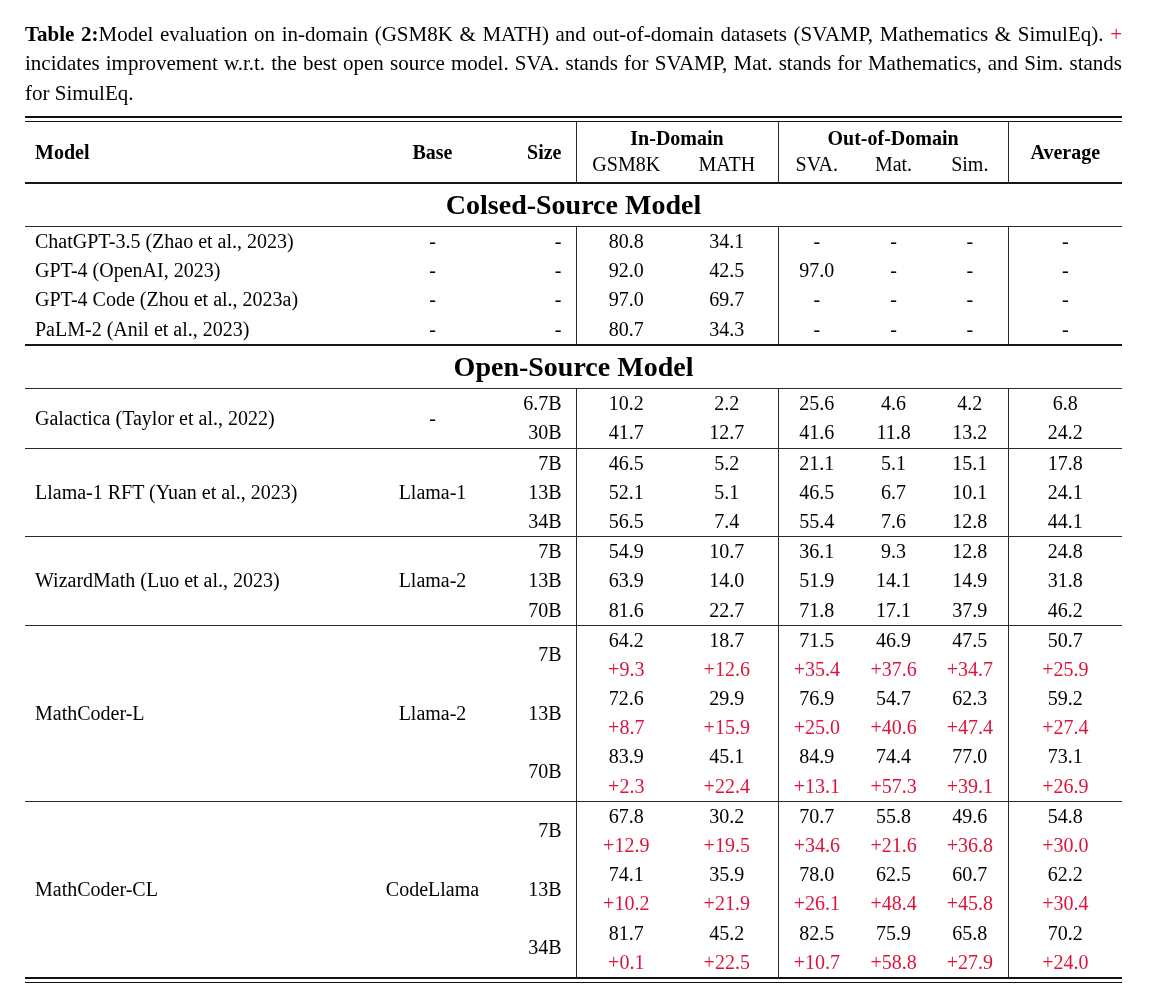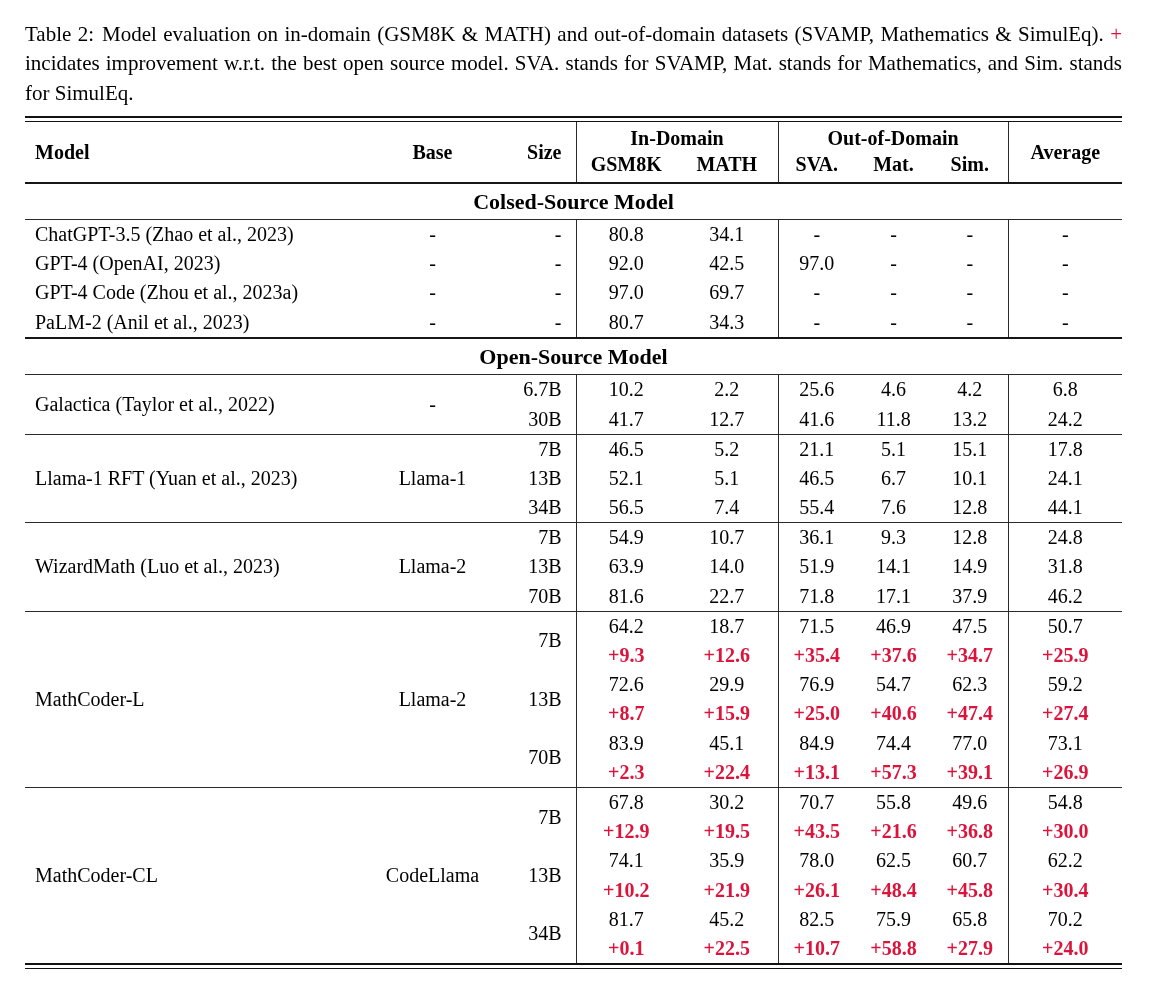--- a/index.html
+++ b/index.html
@@ -19,22 +19,21 @@
     width: 1149px;
     padding: 20px 27px 0 25px;
   }
   
   .caption {
     font-size: 21px;
     line-height: 1.40;
     text-align: justify;
   }
   .cap-label {
-    font-weight: normal;
-    margin-right: 8px;
+    font-weight: bold;
   }
   .plus { color: var(--delta-color, #DC143C); }
 
   
   .tablewrap { margin-top: 8px; }
   .rule-double {
     height: 3px;
     border-top: 2px solid #111;
     border-bottom: 1px solid #111;
   }
@@ -45,37 +44,37 @@
     font-size: 20px;
   }
   th, td {
     padding: 3px 0;
     vertical-align: middle;
     line-height: 1.16;
     overflow: hidden;
     white-space: nowrap;
   }
   thead th { font-weight: bold; padding-top: 5px; }
-  thead tr.sub th { font-weight: bold; padding-top: 0; padding-bottom: 5px; }
+  thead tr.sub th { font-weight: normal; padding-top: 0; padding-bottom: 5px; }
   th.model-h, td.model { text-align: left; padding-left: 10px; }
   th.size-h, td.size { text-align: right; padding-right: 14px; }
   td.base { text-align: center; }
   td.val { text-align: center; }
   td.delta {
     text-align: center;
     color: var(--delta-color, #DC143C);
-    font-weight: bold;
+    font-weight: normal;
   }
   .bl { border-left: 1.3px solid #2a2a2a; }
   tbody.group > tr:first-child > td { border-top: 1.5px solid #2a2a2a; }
   tbody.section td {
     border-top: 2px solid #161616;
     font-weight: bold;
     text-align: center;
-    font-size: 22px;
+    font-size: 28px;
     padding: 5px 0;
   }
 </style>
 </head>
 <body>
 
 <div class="page">
 
   <div class="caption">
     <span class="cap-label">Table 2:</span><span>Model evaluation on in-domain (GSM8K &amp; MATH) and out-of-domain datasets (SVAMP, Mathematics &amp; SimulEq). </span><span class="plus">+</span><span> incidates improvement w.r.t. the best open source model. SVA. stands for SVAMP, Mat. stands for Mathematics, and Sim. stands for SimulEq.</span>
@@ -316,21 +315,21 @@
             <td class="val bl">67.8</td>
             <td class="val">30.2</td>
             <td class="val bl">70.7</td>
             <td class="val">55.8</td>
             <td class="val">49.6</td>
             <td class="val bl">54.8</td>
           </tr>
           <tr>
             <td class="delta bl">+12.9</td>
             <td class="delta">+19.5</td>
-            <td class="delta bl">+43.5</td>
+            <td class="delta bl">+34.6</td>
             <td class="delta">+21.6</td>
             <td class="delta">+36.8</td>
             <td class="delta bl">+30.0</td>
           </tr>
           <tr>
             <td class="size" rowspan="2">13B</td>
             <td class="val bl">74.1</td>
             <td class="val">35.9</td>
             <td class="val bl">78.0</td>
             <td class="val">62.5</td>

